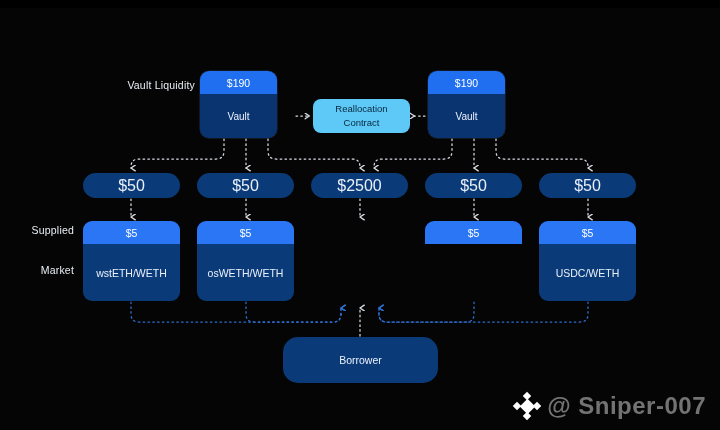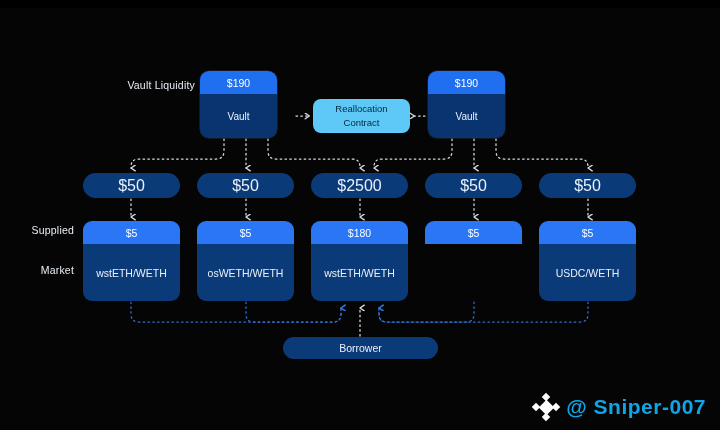--- a/index.html
+++ b/index.html
@@ -29,30 +29,30 @@
         display:flex;align-items:center;justify-content:center;color:#e8f0fb;font-size:16px;}
 
   
   .market{position:absolute;width:97px;height:80px;border-radius:9px;overflow:hidden;}
   .market .cap{height:23px;background:#2a76f5;display:flex;align-items:center;
                justify-content:center;color:#fff;font-size:10.5px;}
   .market .body{height:57px;background:#0b3a78;display:flex;align-items:center;
                 justify-content:center;color:#eaf1fb;font-size:10.5px;}
 
   
-  .borrower{position:absolute;left:283px;top:329px;width:155px;height:22px;border-radius:15px;
+  .borrower{position:absolute;left:283px;top:329px;width:155px;height:46px;border-radius:15px;
             background:#0b3a78;display:flex;align-items:center;justify-content:center;
             color:#eaf1fb;font-size:10.5px;}
 
   
   #wires{position:absolute;left:0;top:0;width:720px;height:430px;pointer-events:none;}
 
   
   .wm{position:absolute;right:14px;bottom:18px;display:flex;align-items:center;gap:7px;
-      color:#0ea5e9;font-size:21px;font-weight:700;letter-spacing:.5px;}
+      color:#737373;font-size:24px;font-weight:700;letter-spacing:.5px;}
   .wm .dia{width:26px;height:26px;position:relative;}
   .wm .dia i{position:absolute;background:#fff;transform:rotate(45deg);display:block;}
   .wm .dia i.c{width:11px;height:11px;left:7.5px;top:7.5px;}
   .wm .dia i.l{width:6px;height:6px;left:0px;top:10px;}
   .wm .dia i.r{width:6px;height:6px;right:0px;top:10px;}
   .wm .dia i.t{width:6px;height:6px;left:10px;top:0px;}
   .wm .dia i.b{width:6px;height:6px;left:10px;bottom:0px;}
 </style>
 </head>
 <body>
@@ -132,24 +132,20 @@
   <div class="pill" style="left:539px;top:165px;">$50</div>
 
   <div class="market" style="left:83px;top:213px;">
     <div class="cap">$5</div>
     <div class="body">wstETH/WETH</div>
   </div>
   <div class="market" style="left:197px;top:213px;">
     <div class="cap">$5</div>
     <div class="body">osWETH/WETH</div>
   </div>
-  <div class="market" style="left:311px;top:213px;">
-    <div class="cap">$180</div>
-    <div class="body">wstETH/WETH</div>
-  </div>
   <div class="market" style="left:425px;top:213px;">
     <div class="cap">$5</div>
   </div>
   <div class="market" style="left:539px;top:213px;">
     <div class="cap">$5</div>
     <div class="body">USDC/WETH</div>
   </div>
 
   <div class="borrower">Borrower</div>
 

